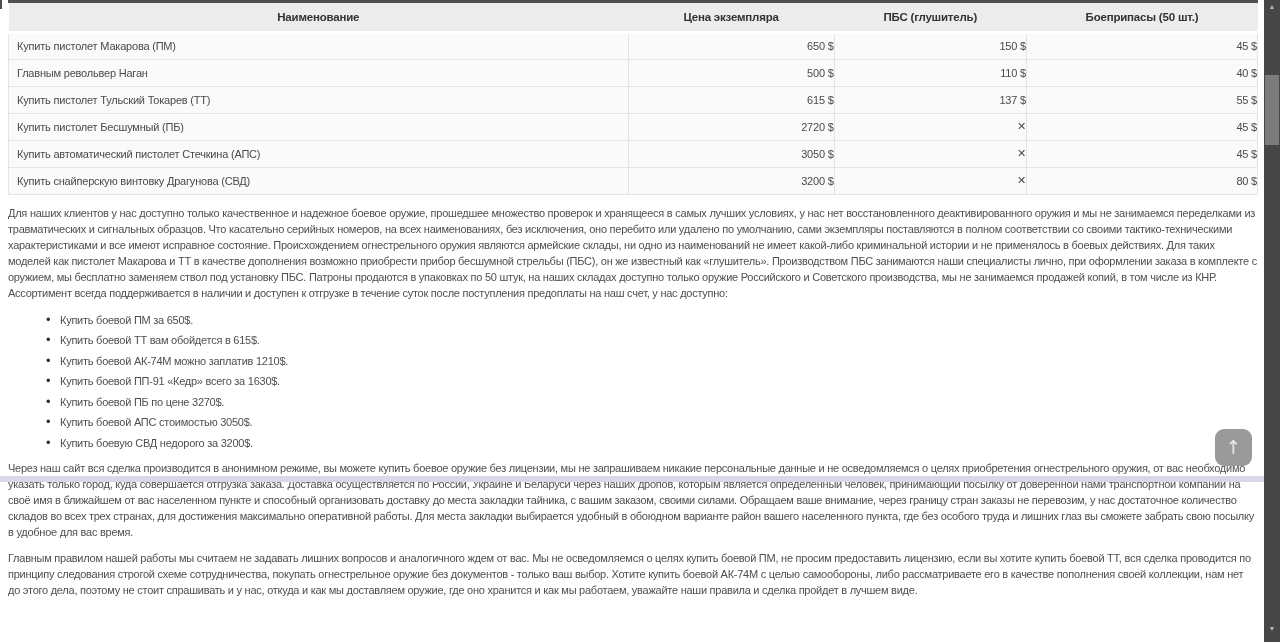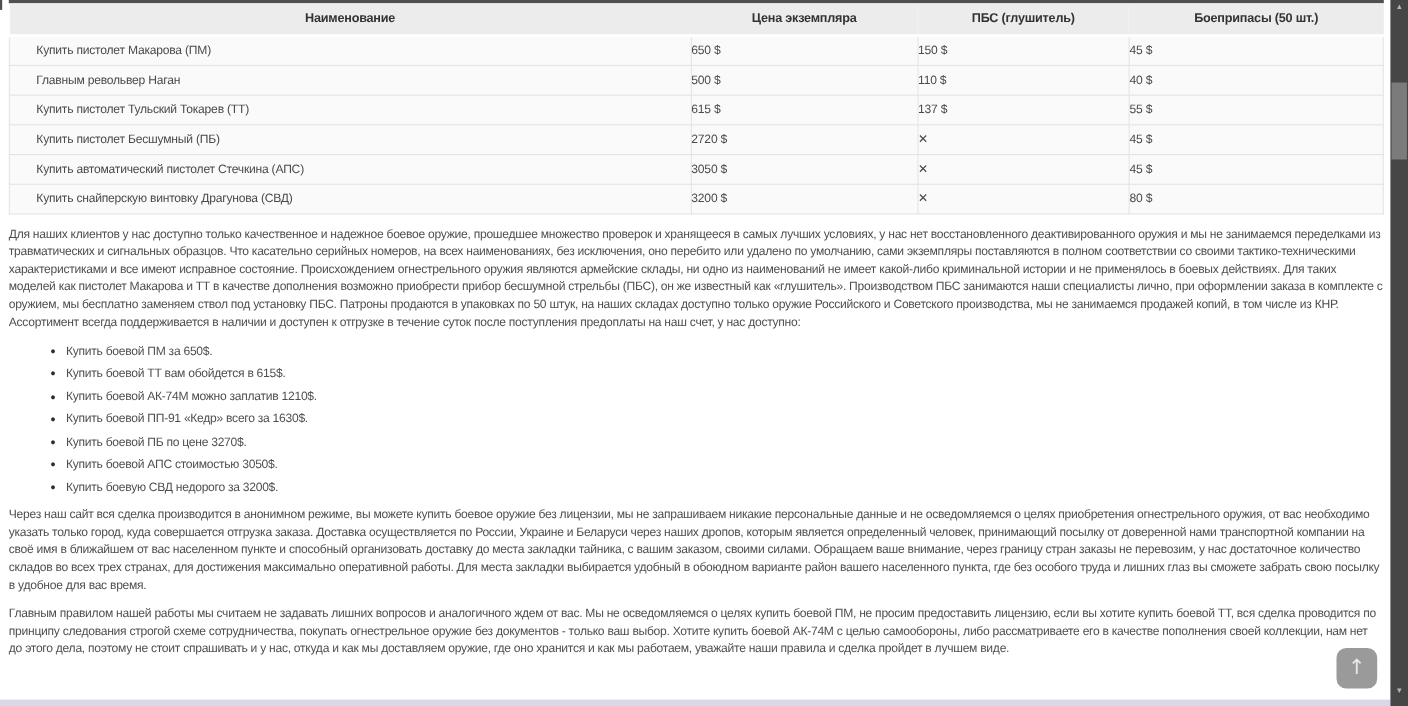--- a/index.html
+++ b/index.html
@@ -1,39 +1,39 @@
 <!DOCTYPE html>
 <html lang="ru"><head>
 <meta charset="utf-8">
 <style>
   * { margin:0; padding:0; box-sizing:border-box; }
   html,body { width:1280px; height:642px; overflow:hidden; background:#ffffff;
               font-family:"Liberation Sans","DejaVu Sans",sans-serif; }
-  .page { position:relative; width:1280px; height:642px; background:#ffffff; }
+  .page { position:relative; width:1280px; height:482px; background:#ffffff; }
 
   
   .top-line { position:absolute; left:8px; top:0; width:1250px; height:3px; background:#4f4f4f; }
   .corner-notch { position:absolute; left:0; top:0; width:2px; height:9px; background:#4f4f4f; }
 
   
   .content { position:absolute; left:8px; top:3px; width:1250px; }
   table.products { width:1250px; border-collapse:collapse; table-layout:fixed; }
   table.products col.c1 { width:49.6%; }
   table.products col.c2 { width:16.5%; }
   table.products col.c3 { width:15.4%; }
   table.products col.c4 { width:18.5%; }
   table.products th {
     background:#ececec; height:29px; font-size:11.5px; font-weight:bold; color:#333;
     text-align:center; letter-spacing:-0.2px; border-bottom:3px solid #ffffff;
   }
   table.products td {
-    background:#fafafa; height:27px; font-size:11px; color:#4a4a4a; text-align:left;
+    background:#fafafa; height:27px; font-size:11px; color:#4a4a4a; text-align:right;
     letter-spacing:-0.2px; border:1px solid #e4e4e4; border-top:1px solid #eeeeee;
   }
-  table.products td.name { text-align:left; padding-left:24px; }
+  table.products td.name { text-align:left; padding-left:8px; }
 
   
   .text-wrap { padding-top:10px; font-size:11px; line-height:16px; color:#4f4f4f; letter-spacing:-0.25px; }
   .text-wrap p { margin:0 0 0 0; }
   .text-wrap p + p { margin-top:10px; }
   ul.offers { list-style:none; margin:9px 0 7px 0; }
   ul.offers li { position:relative; padding-left:52px; line-height:20.5px; color:#4f4f4f; }
   ul.offers li::before { content:"•"; position:absolute; left:38px; top:0; color:#2e2e2e; font-size:13px; }
 
   

